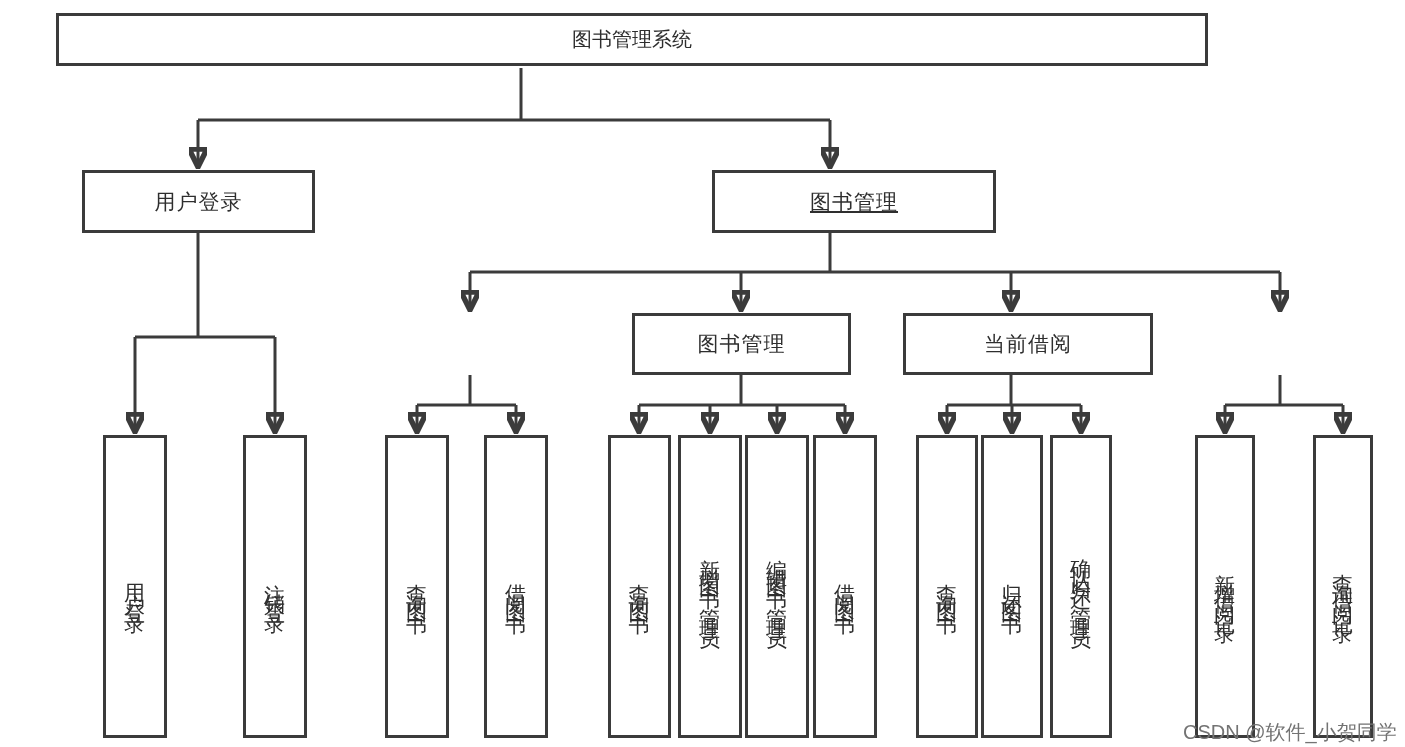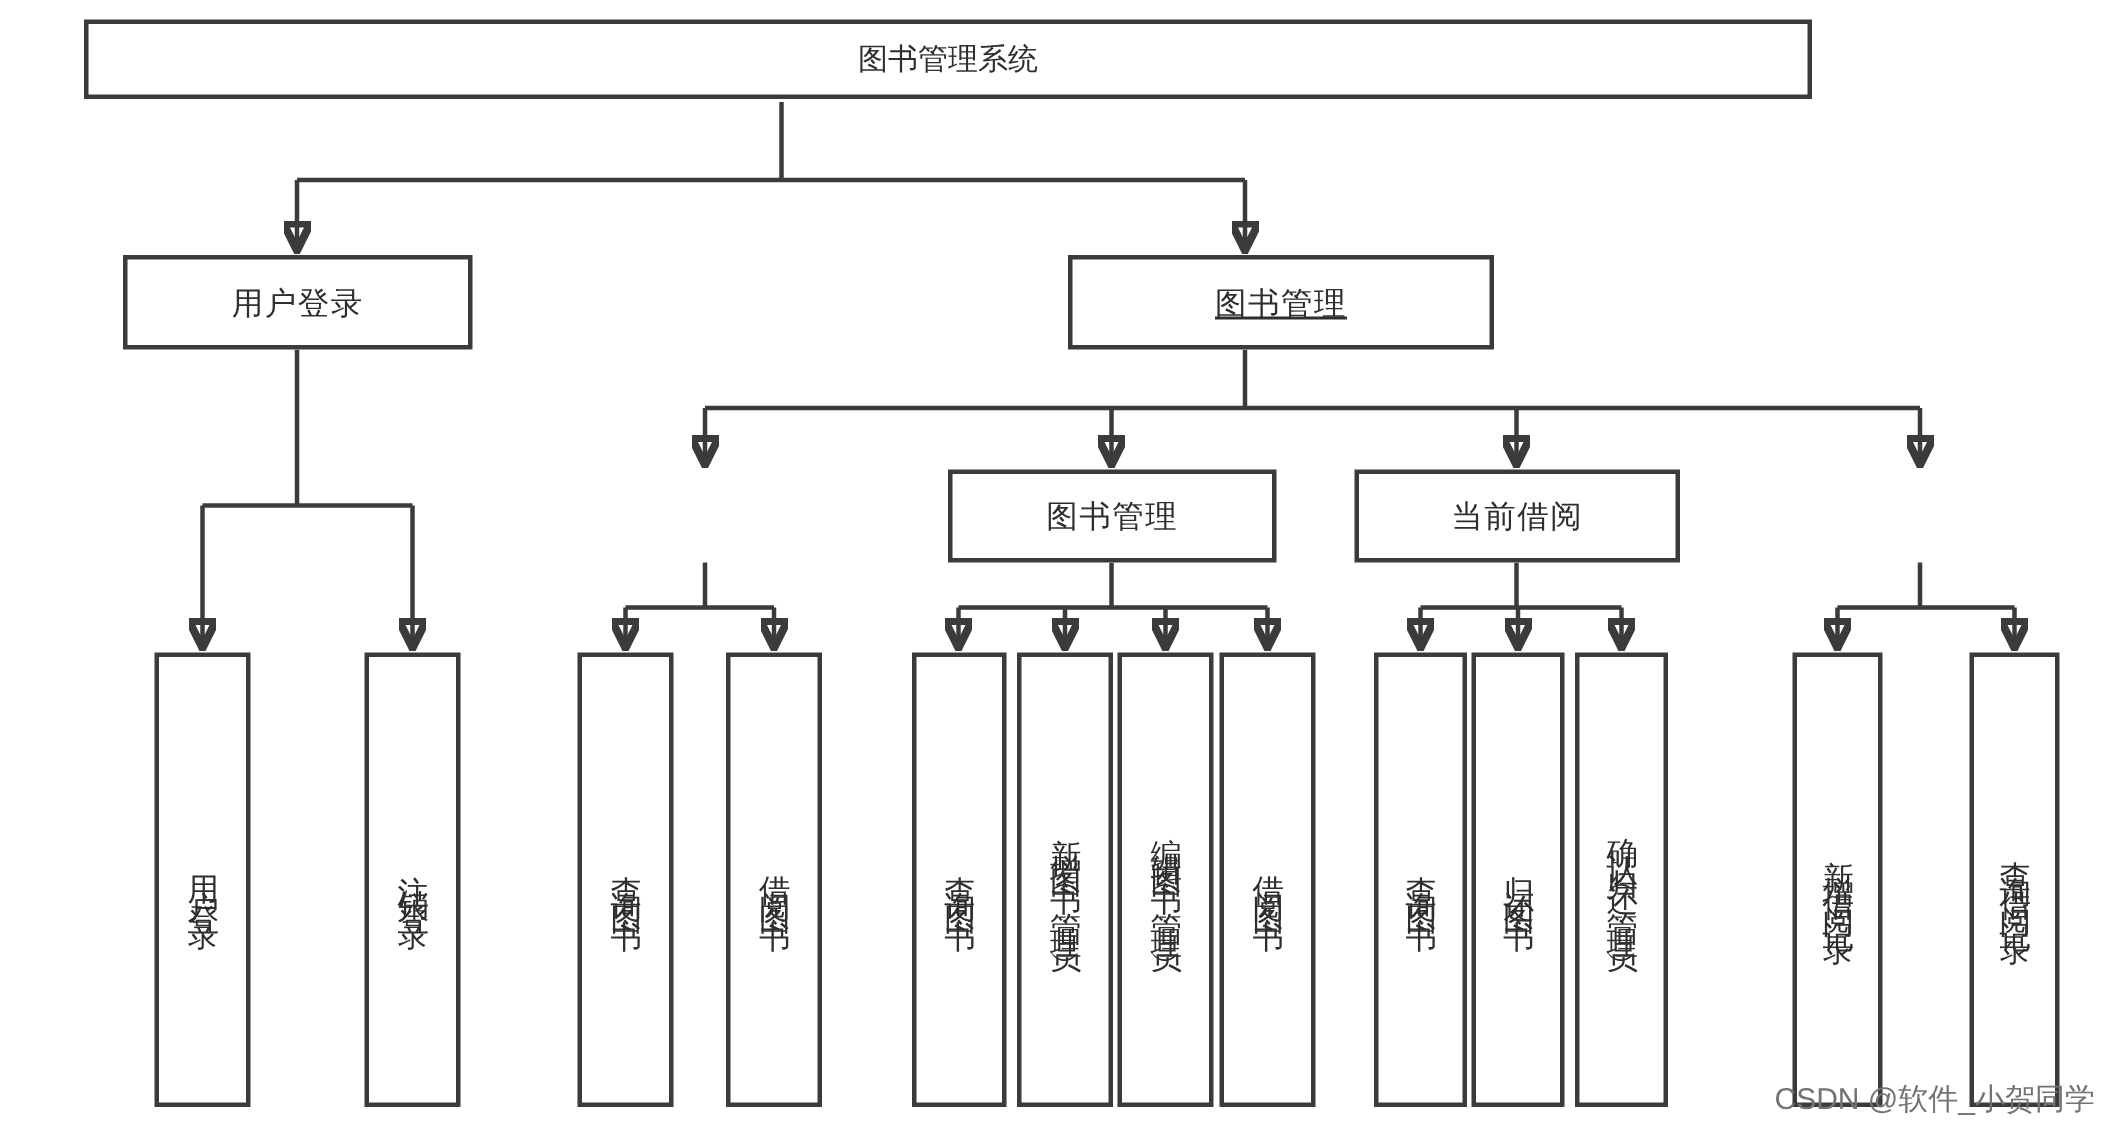--- a/index.html
+++ b/index.html
@@ -127,21 +127,21 @@
   <div class="node h-label" style="left:82px; top:170px; width:233px; height:63px;">
     <span>用户登录</span>
   </div>
   <div class="node h-label" style="left:712px; top:170px; width:284px; height:63px;text-decoration:underline;">
     <span>图书管理</span>
   </div>
 
   <div class="node h-label" style="left:632px; top:313px; width:219px; height:62px;">
     <span>图书管理</span>
   </div>
-  <div class="node h-label" style="left:903px; top:313px; width:217px; height:62px;">
+  <div class="node h-label" style="left:903px; top:313px; width:250px; height:62px;">
     <span>当前借阅</span>
   </div>
 
   <div class="node leaf" style="left:103px; top:435px; width:64px; height:303px;">
     <span>用户登录</span>
   </div>
   <div class="node leaf" style="left:243px; top:435px; width:64px; height:303px;">
     <span>注销登录</span>
   </div>
 

